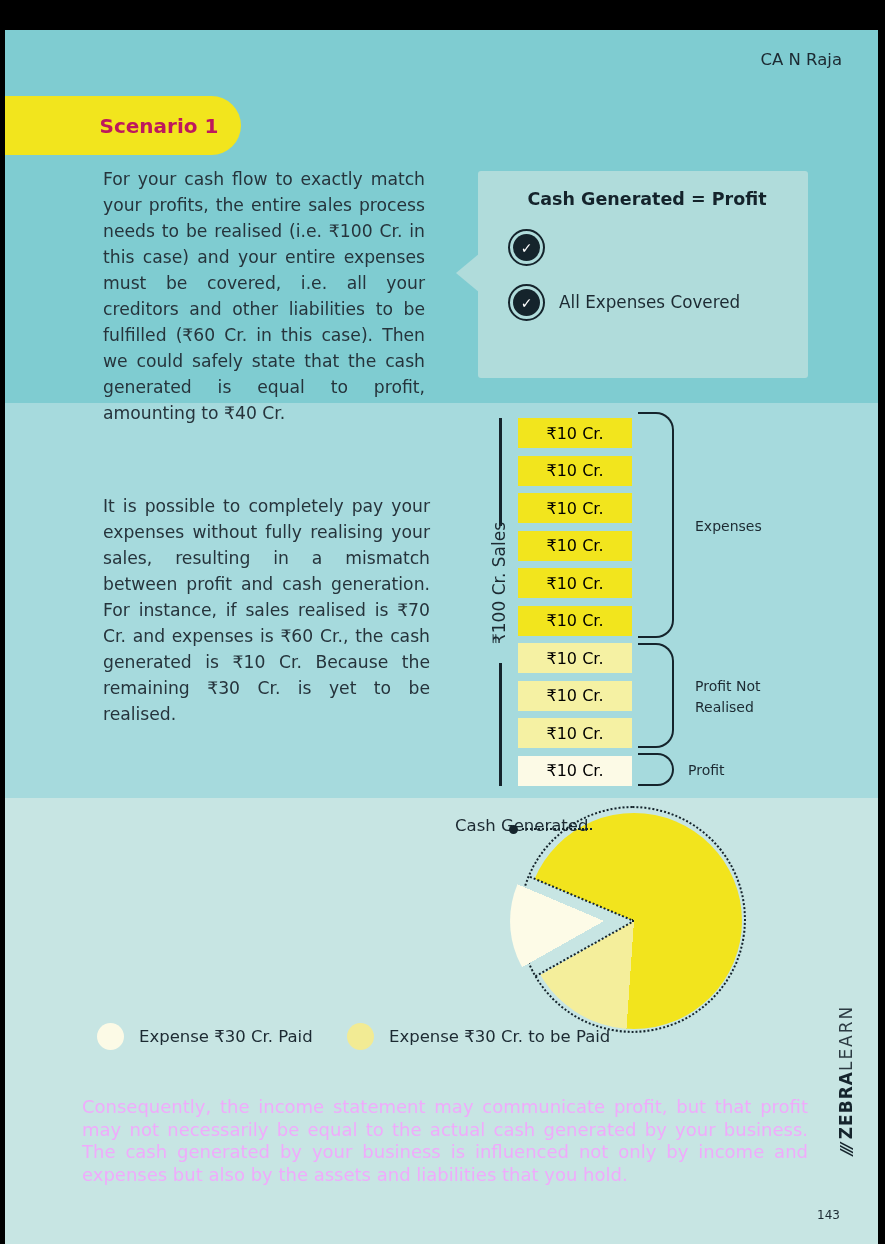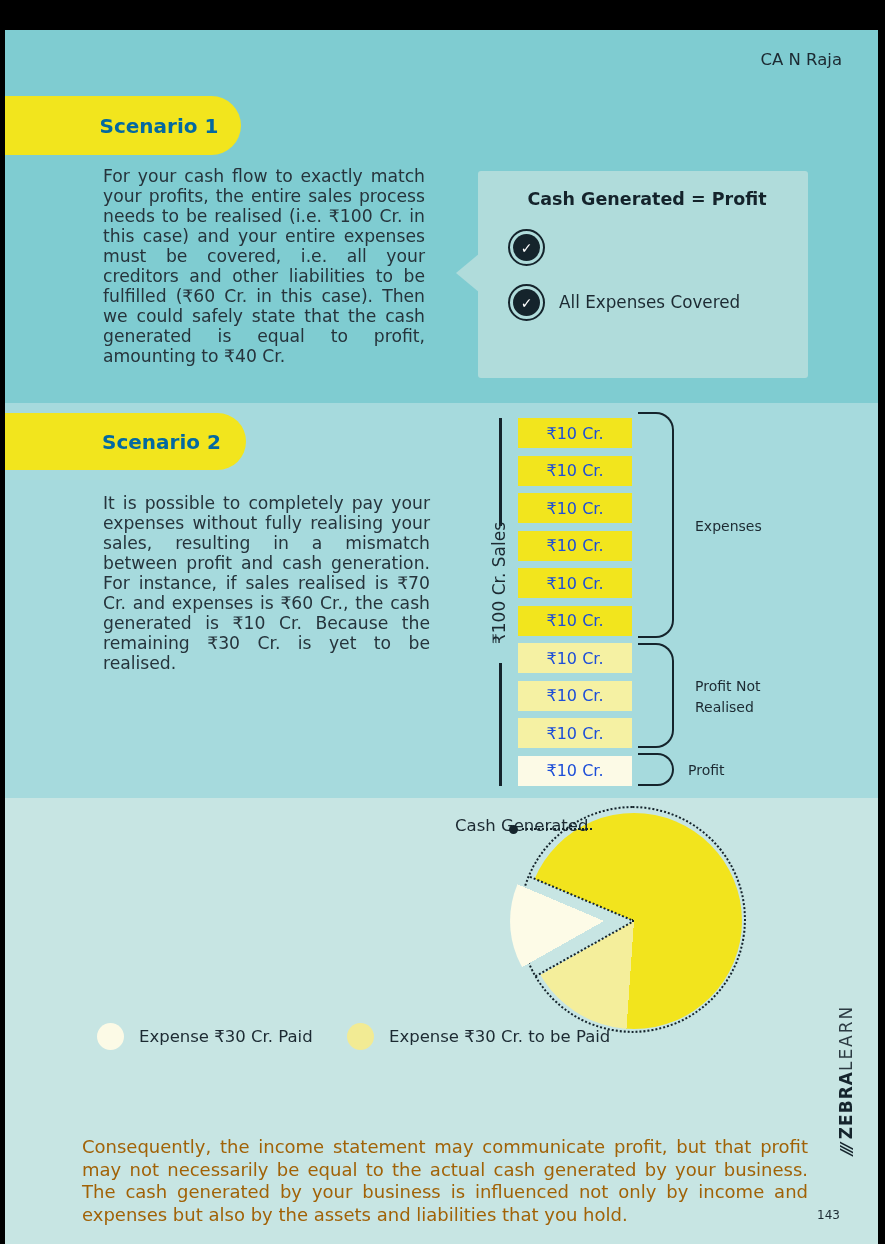--- a/index.html
+++ b/index.html
@@ -17,29 +17,29 @@
   .section-2 { top:373px; height:395px; background:#a6dadd; }
   .section-3 { top:768px; height:452px; background:#c7e5e3; }
 
   .header-author { position:absolute; top:20px; right:36px; font-size:16.5px; color:#1c2a32; }
 
   .scenario-pill {
     position:absolute; left:0; height:59px; background:#f2e51d;
     border-radius:0 30px 30px 0;
     display:flex; align-items:center; justify-content:center;
     padding-left:72px;
-    font-size:20px; font-weight:bold; color:#0369a1;
+    font-size:20px; font-weight:bold; color:#be185d;
   }
   .pill-1 { top:66px;  width:236px; }
   .pill-2 { top:383px; width:241px; height:57px; }
   .pill-3 { top:773px; width:244px; height:57px; }
 
   .body-text {
     position:absolute; left:98px; text-align:justify;
-    font-size:17.2px; line-height:20px; color:#26343c;
+    font-size:17.2px; line-height:26px; color:#26343c;
   }
   .body-1 { top:136px; width:322px; }
   .body-2 { top:463px; width:327px; }
   .body-3 { top:833px; width:322px; }
 
   
   .callout {
     position:absolute; left:473px; top:141px; width:330px; height:207px;
     background:#b0dcdb; border-radius:3px; padding:18px 22px 10px 30px;
   }
@@ -66,21 +66,21 @@
   .axis-seg-top { top:388px; height:108px; }
   .axis-seg-bottom { top:633px; height:123px; }
   .axis-label {
     position:absolute; left:415px; top:542px; width:160px; height:22px;
     transform:rotate(-90deg);
     text-align:center; font-size:17px; color:#1c2a32; white-space:nowrap;
   }
   .bar-block {
     position:absolute; left:513px; width:114px; height:30px;
     display:flex; align-items:center; justify-content:center;
-    font-size:16px; color:#1d4ed8;
+    font-size:16px; color:#000000;
   }
   .blk-bright { background:#f2e51d; }
   .blk-light  { background:#f5f1a3; }
   .blk-cream  { background:#fcfae6; }
 
   .bracket {
     position:absolute; left:633px; width:36px;
     border:2.5px solid #15242c; border-left:none;
     border-radius:0 18px 18px 0;
     background:transparent;
@@ -128,21 +128,21 @@
   .legend { position:absolute; top:993px; display:flex; align-items:center; gap:15px; }
   .legend-1 { left:92px; }
   .legend-2 { left:342px; }
   .legend-swatch { width:27px; height:27px; border-radius:50%; }
   .sw-cream { background:#fcfae6; }
   .sw-yellow { background:#f2eb94; }
   .legend-label { font-size:16.5px; color:#1c2a32; }
 
   .footer-paragraph {
     position:absolute; left:77px; top:1066px; width:726px;
-    font-size:18px; line-height:22.5px; text-align:justify; color:#a16207;margin-top:40px;
+    font-size:18px; line-height:22.5px; text-align:justify; color:#f0abfc;
   }
   .page-number { position:absolute; right:38px; top:1178px; font-size:12px; color:#1c2a32; }
 
   .brand-vertical {
     position:absolute; left:755px; top:1038px; width:172px; height:24px;
     transform:rotate(-90deg);
     display:flex; align-items:center; justify-content:center; gap:6px;
     color:#15242c; white-space:nowrap;
   }
   .brand-logo { font-weight:bold; font-size:16px; letter-spacing:-2.5px; font-style:italic; }
@@ -176,23 +176,20 @@
       </span>
     </div>
     <div class="callout-item">
       <span class="check-ring">
         <span class="check-core">✓</span>
       </span>
       <span class="callout-item-text">All Expenses Covered</span>
     </div>
   </div>
 
-  <div class="scenario-pill pill-2">
-    <span>Scenario 2</span>
-  </div>
   <div class="body-text body-2">It is possible to completely pay your expenses without fully realising your sales, resulting in a mismatch between profit and cash generation. For instance, if sales realised is ₹70 Cr. and expenses is ₹60 Cr., the cash generated is ₹10 Cr. Because the remaining ₹30 Cr. is yet to be realised.</div>
 
   <div class="axis-seg axis-seg-top"></div>
   <div class="axis-seg axis-seg-bottom"></div>
   <div class="axis-label">₹100 Cr. Sales</div>
 
   <div class="bar-block blk-bright" style="top:388px">₹10 Cr.</div>
   <div class="bar-block blk-bright" style="top:425.5px">₹10 Cr.</div>
   <div class="bar-block blk-bright" style="top:463px">₹10 Cr.</div>
   <div class="bar-block blk-bright" style="top:500.5px">₹10 Cr.</div>

